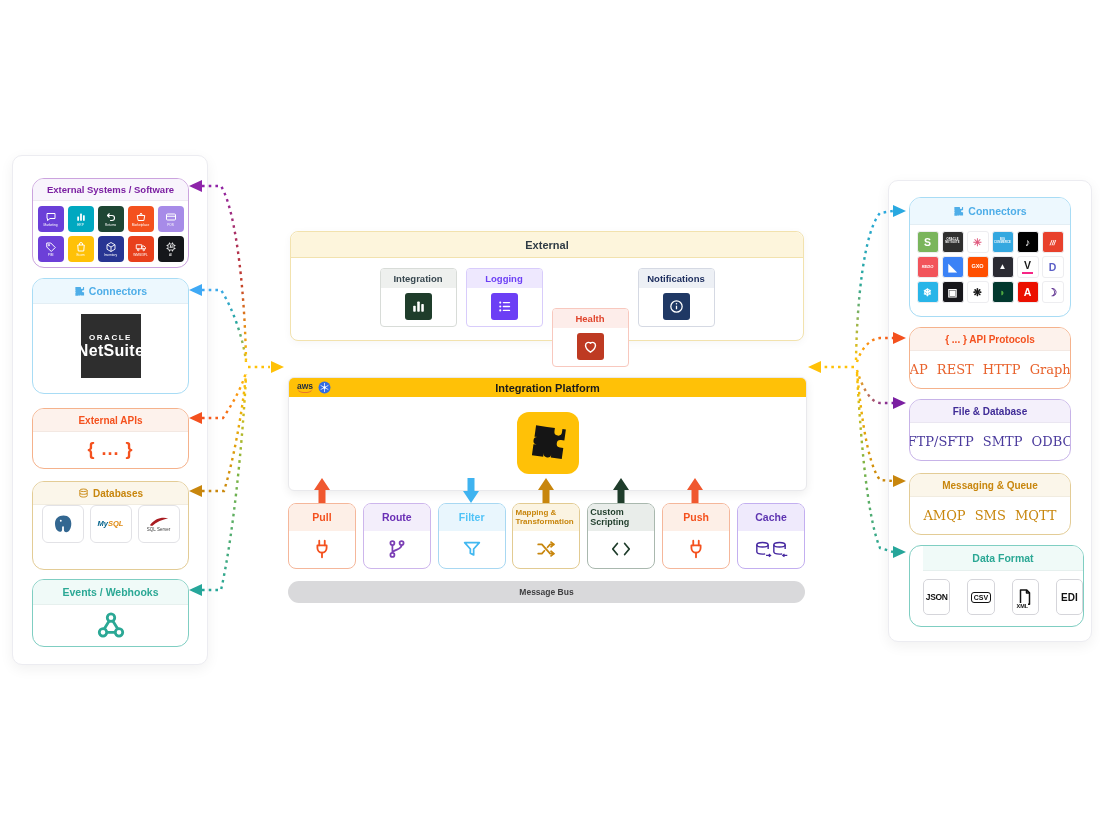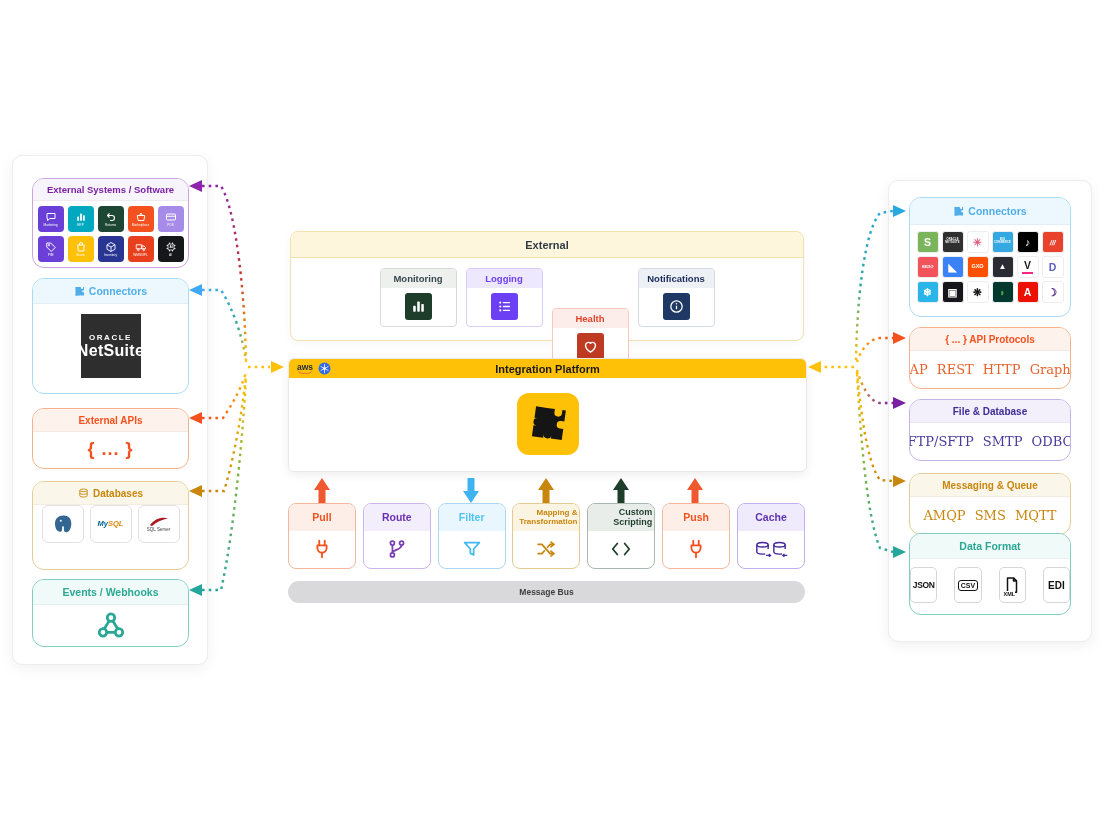--- a/index.html
+++ b/index.html
@@ -52,33 +52,33 @@
   .dashboard{position:absolute;left:290px;top:231px;width:512px;height:108px;border:1px solid #F2E2AE;border-radius:8px;background:#fff;box-shadow:0 2px 8px rgba(0,0,0,.04);z-index:1;}
   .dash-h{height:25px;background:#FDF5DC;border-bottom:1px solid #F2E2AE;border-radius:8px 8px 0 0;display:flex;align-items:center;justify-content:center;font-size:11px;font-weight:bold;color:#2F3B45;}
   .dash-body{display:flex;justify-content:center;gap:9px;padding-top:10px;}
   .dpanel{width:75px;height:57px;border:1px solid;border-radius:4px;background:#fff;overflow:hidden;}
   .dpanel-h{height:19px;display:flex;align-items:center;justify-content:center;font-size:9.5px;font-weight:bold;}
   .dpanel-b{display:flex;align-items:center;justify-content:center;height:37px;}
   .dicon{width:27px;height:27px;border-radius:3px;display:flex;align-items:center;justify-content:center;color:#fff;}
   .dicon svg{width:17px;height:17px;}
 
   
-  .platform{position:absolute;left:288px;top:358px;width:517px;height:112px;background:#fff;border:1px solid #E9E9EC;border-radius:6px;box-shadow:0 3px 10px rgba(0,0,0,.07);z-index:1;}
+  .platform{position:absolute;left:288px;top:377px;width:517px;height:112px;background:#fff;border:1px solid #E9E9EC;border-radius:6px;box-shadow:0 3px 10px rgba(0,0,0,.07);z-index:1;}
   .plat-h{position:relative;height:19px;background:#FFC107;border-radius:5px 5px 0 0;display:flex;align-items:center;justify-content:center;font-size:11px;font-weight:bold;color:#1A1A1A;}
   .plat-badges{position:absolute;left:8px;top:0;height:19px;display:flex;align-items:center;gap:5px;}
   .aws-mark{font-size:8.5px;font-weight:bold;color:#232F3E;line-height:1;border-bottom:1.6px solid #E8772B;border-radius:0 0 6px 6px;padding-bottom:1px;}
   .k8s-mark{width:13px;height:13px;}
   .plat-body{display:flex;align-items:center;justify-content:center;height:92px;}
   .puzzle-sq{width:62px;height:62px;background:#FFC107;border-radius:12px;display:flex;align-items:center;justify-content:center;}
   .puzzle-sq svg{width:38px;height:38px;color:#151515;transform:rotate(8deg);}
 
   
   .proc-row{position:absolute;left:288px;top:503px;width:517px;height:66px;display:flex;justify-content:space-between;z-index:1;}
   .proc{width:68px;height:66px;border:1.5px solid;border-radius:8px;background:#fff;overflow:hidden;box-sizing:border-box;}
-  .proc-h{height:27px;display:flex;align-items:center;justify-content:center;text-align:right;font-weight:bold;line-height:1.08;padding:0 2px;}
+  .proc-h{height:27px;display:flex;align-items:center;justify-content:center;text-align:left;font-weight:bold;line-height:1.08;padding:0 2px;}
   .proc-b{height:36px;display:flex;align-items:center;justify-content:center;}
   .proc-b svg{width:22px;height:22px;}
   .proc[data-proc="cache"] .proc-b svg{width:34px;height:18px;}
 
   .msgbus{position:absolute;left:288px;top:581px;width:517px;height:22px;background:#D9D9DB;border-radius:11px;display:flex;align-items:center;justify-content:center;font-size:8.5px;font-weight:bold;color:#3E3E40;z-index:1;}
 
   
   .b-conn-r{left:20px;top:16px;width:160px;height:118px;border-color:#A8DCF5;}
   .b-conn-r .tbox-h{height:26px;background:#EDF8FE;color:#4FAEE8;font-size:10.5px;}
   .conn-grid{display:flex;flex-wrap:wrap;gap:3px;justify-content:center;padding-top:6px;}
@@ -92,21 +92,21 @@
   .conn-tile[data-tile="attentive"] .conn-glyph{font-size:8px;}
 
   .b-proto{left:20px;top:146px;width:160px;height:60px;border-color:#F5B28C;}
   .b-proto .tbox-h{height:22px;background:#FDF2EC;color:#F4511E;font-size:10px;}
   .b-filedb{left:20px;top:218px;width:160px;height:60px;border-color:#C7B3E8;}
   .b-filedb .tbox-h{height:22px;background:#F4F0FB;color:#3F2B96;font-size:10px;}
   .b-msgq{left:20px;top:292px;width:160px;height:60px;border-color:#E3CC96;}
   .b-msgq .tbox-h{height:22px;background:#FBF6EA;color:#C8860D;font-size:10px;}
   .proto-body{display:flex;align-items:center;justify-content:center;height:36px;font-family:"DejaVu Serif",serif;font-size:13px;word-spacing:5px;white-space:nowrap;}
 
-  .b-datafmt{left:20px;top:352px;width:160px;height:80px;border-color:#7FCEC2;}
+  .b-datafmt{left:20px;top:364px;width:160px;height:80px;border-color:#7FCEC2;padding-left:13px;}
   .b-datafmt .tbox-h{height:24px;background:#F0FAF8;color:#2BA895;font-size:10.5px;}
   .fmt-row{display:flex;gap:17px;justify-content:center;padding-top:8px;}
   .fmt-badge{width:34px;height:34px;border:1px solid #D5D5DA;border-radius:5px;background:#fff;display:flex;align-items:center;justify-content:center;color:#111;position:relative;}
   .fmt-json{font-size:8.5px;font-weight:900;letter-spacing:-.4px;}
   .fmt-csv{border:1.6px solid #111;border-radius:3px;padding:1px 2px;font-size:7px;font-weight:900;}
   .fmt-xml-icon{width:18px;height:20px;color:#111;}
   .fmt-xml-label{position:absolute;left:4px;bottom:5px;font-size:5.5px;font-weight:900;background:#fff;}
   .fmt-edi{font-size:10px;font-weight:900;}
 </style>
 </head>
@@ -508,21 +508,21 @@
   </div>
 
   <div class="dashboard">
     <div class="dash-h">
       <span>External</span>
     </div>
     <div class="dash-body">
 
         <div class="dpanel" style="border-color: rgb(216, 220, 216);">
           <div class="dpanel-h" style="background: rgb(238, 240, 238); color: rgb(55, 71, 79);">
-            <span>Monitoring</span>
+            <span>Integration</span>
           </div>
           <div class="dpanel-b">
             <span class="dicon" style="background: rgb(31, 61, 43);">
               <svg>
                 <use href="#bar-chart-icon"></use>
               </svg>
             </span>
           </div>
         </div>
 

